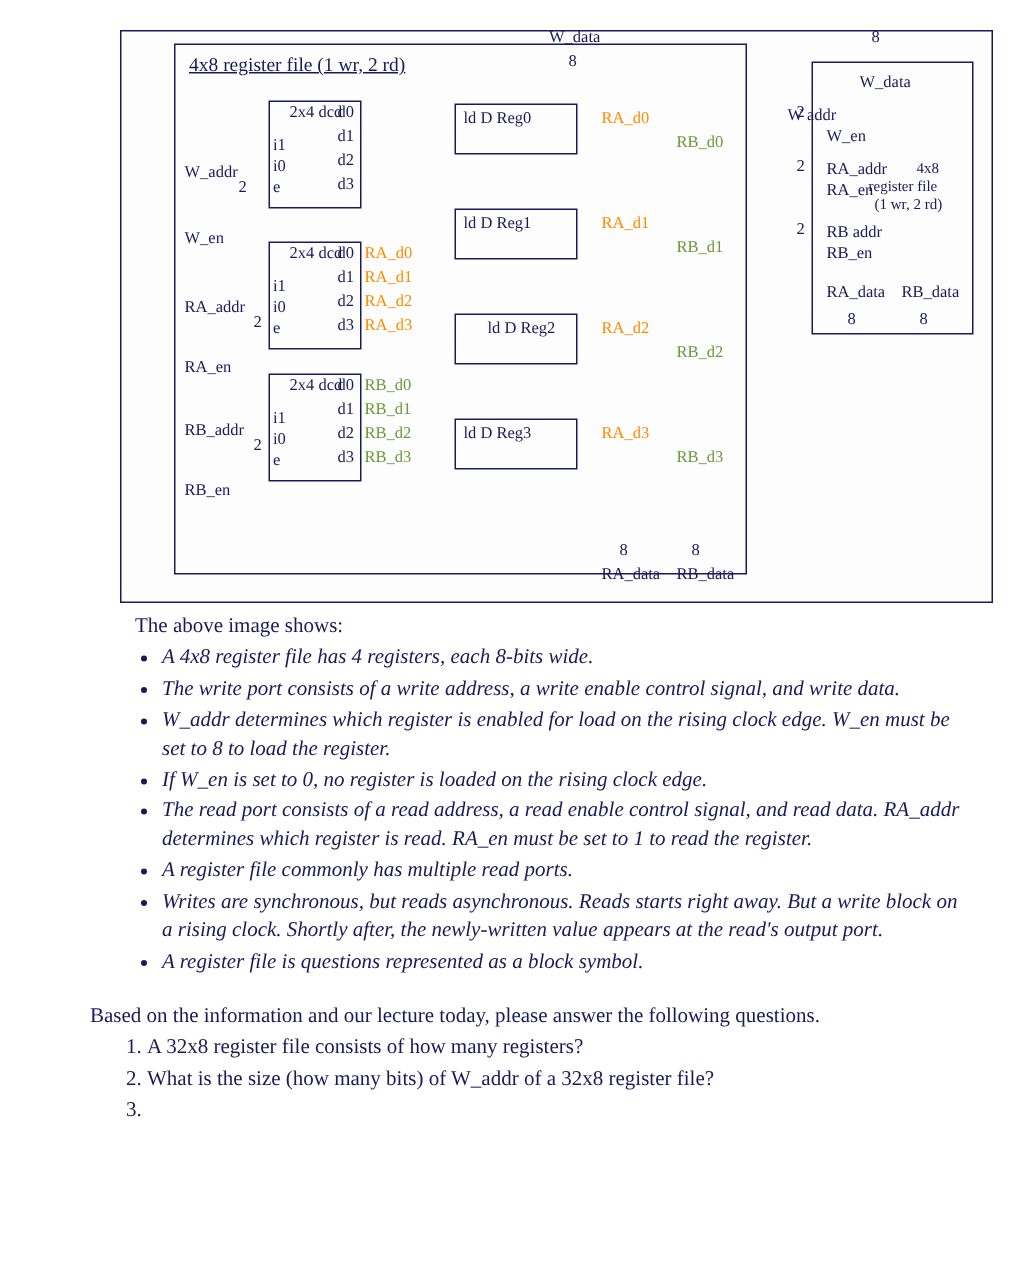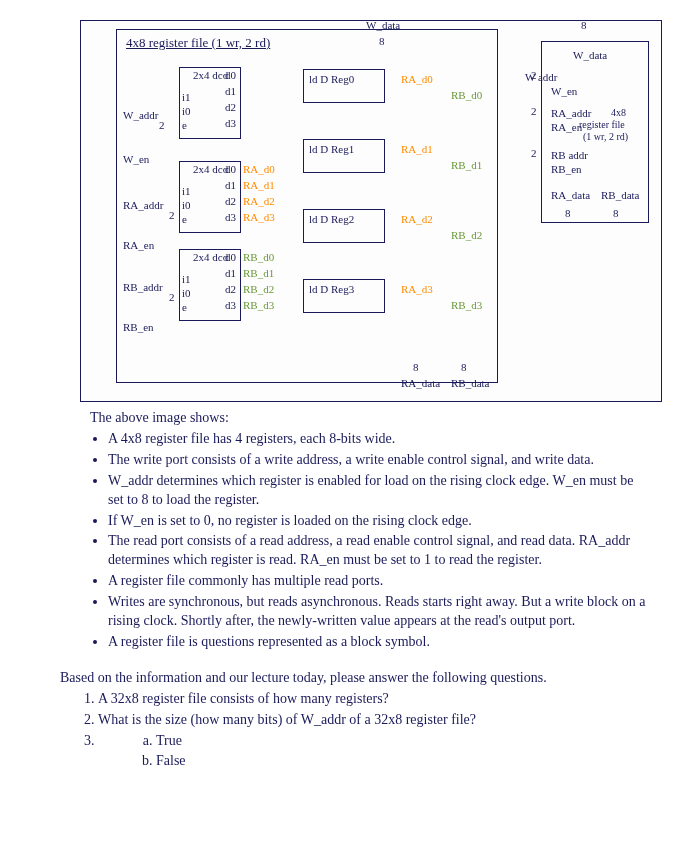--- a/index.html
+++ b/index.html
@@ -38,20 +38,21 @@
       position: absolute;
       border: 1px solid #1a1a5a;
     }
 
     .intro {
       margin: 8px 0 4px 50px;
     }
     ul.bullets {
       margin: 2px 0 16px 50px;
       padding-left: 18px;
+      font-style: italic;
     }
     ul.bullets li {
       margin-bottom: 2px;
       line-height: 1.35;
     }
     .questions-intro {
       margin: 18px 0 4px 20px;
     }
     ol.qlist {
       margin: 2px 0 0 40px;
@@ -131,21 +132,21 @@
     <div class="dlabel" style="left:228px; top:52px;">ld  D  Reg0</div>
     <div class="dlabel" style="left:320px; top:52px; color:#ff8c00;">RA_d0</div>
     <div class="dlabel" style="left:370px; top:68px; color:#6a9a3a;">RB_d0</div>
 
     <div class="dbox" style="left:222px; top:118px; width:80px; height:32px;"></div>
     <div class="dlabel" style="left:228px; top:122px;">ld  D  Reg1</div>
     <div class="dlabel" style="left:320px; top:122px; color:#ff8c00;">RA_d1</div>
     <div class="dlabel" style="left:370px; top:138px; color:#6a9a3a;">RB_d1</div>
 
     <div class="dbox" style="left:222px; top:188px; width:80px; height:32px;"></div>
-    <div class="dlabel" style="left:228px; top:192px;text-align:center;">ld  D  Reg2</div>
+    <div class="dlabel" style="left:244px; top:192px;text-align:center;">ld  D  Reg2</div>
     <div class="dlabel" style="left:320px; top:192px; color:#ff8c00;">RA_d2</div>
     <div class="dlabel" style="left:370px; top:208px; color:#6a9a3a;">RB_d2</div>
 
     <div class="dbox" style="left:222px; top:258px; width:80px; height:32px;"></div>
     <div class="dlabel" style="left:228px; top:262px;">ld  D  Reg3</div>
     <div class="dlabel" style="left:320px; top:262px; color:#ff8c00;">RA_d3</div>
     <div class="dlabel" style="left:370px; top:278px; color:#6a9a3a;">RB_d3</div>
 
     <div class="dlabel" style="left:332px; top:340px;">8</div>
     <div class="dlabel" style="left:380px; top:340px;">8</div>
@@ -186,18 +187,14 @@
   <li>Writes are synchronous, but reads asynchronous. Reads starts right away. But a write block on a rising clock. Shortly after, the newly-written value appears at the read's output port.</li>
   <li>A register file is questions represented as a block symbol.</li>
 </ul>
 
 <div class="questions-intro">Based on the information and our lecture today, please answer the following questions.</div>
 
 <ol class="qlist">
   <li>A 32x8 register file consists of how many registers?</li>
   <li>What is the size (how many bits) of W_addr of a 32x8 register file?</li>
   <li>
-    <ol class="sublist">
-      <li>True</li>
-      <li>False</li>
-    </ol>
   </li>
 </ol>
 
 </body></html>

